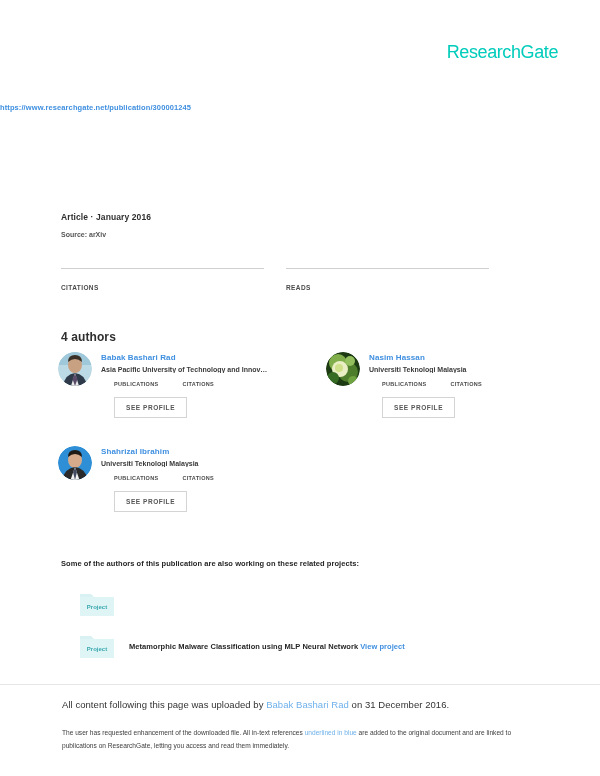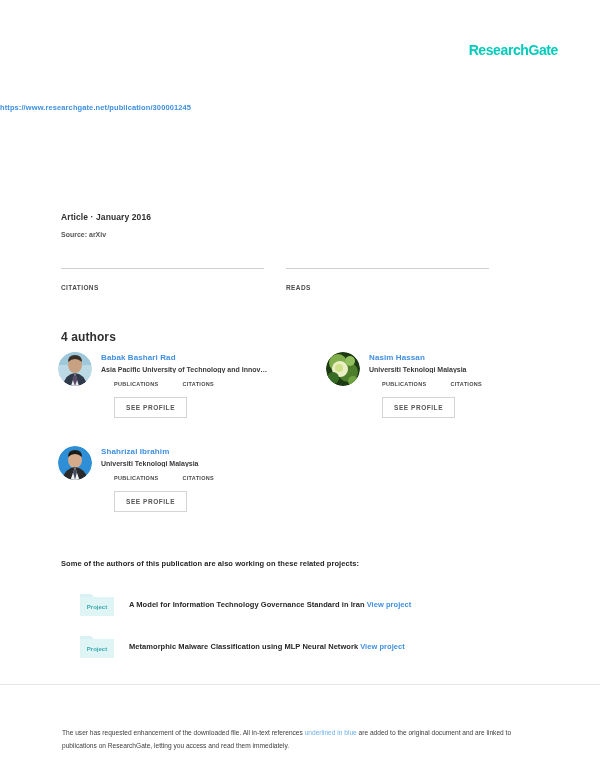--- a/index.html
+++ b/index.html
@@ -21,22 +21,22 @@
     width: 600px;
     height: 776px;
     box-sizing: border-box;
   }
 
   
   .rg-logo {
     position: absolute;
     top: 42px;
     right: 42px;
-    font-size: 14px;
-    font-weight: bold;
+    font-size: 18px;
+    font-weight: normal;
     letter-spacing: -0.4px;
     color: #00ccbb;
     filter: blur(0.35px);
   }
 
   .doi-url {
     position: absolute;
     top: 103px;
     left: 0;
     width: 600px;
@@ -391,40 +391,40 @@
   <div class="projects">
 
     <div class="project-row">
       <div class="proj-icon">
         <svg width="38" height="28" viewBox="0 0 38 28">
           <path d="M2 4 h11 l3 3 h20 v19 h-34z" fill="#d9f1f2"></path>
           <rect x="2" y="7" width="34" height="19" fill="#dff4f4"></rect>
           <text x="19" y="19" font-family="Liberation Sans, sans-serif" font-size="6" fill="#3aa8b0" text-anchor="middle" font-weight="bold">Project</text>
         </svg>
       </div>
-      <div class="proj-text">
-        <span>A Model for Information Technology Governance Standard in Iran</span><span class="proj-link">View project</span>
-      </div>
     </div>
 
     <div class="project-row">
       <div class="proj-icon">
         <svg width="38" height="28" viewBox="0 0 38 28">
           <path d="M2 4 h11 l3 3 h20 v19 h-34z" fill="#d9f1f2"></path>
           <rect x="2" y="7" width="34" height="19" fill="#dff4f4"></rect>
           <text x="19" y="19" font-family="Liberation Sans, sans-serif" font-size="6" fill="#3aa8b0" text-anchor="middle" font-weight="bold">Project</text>
         </svg>
       </div>
       <div class="proj-text">
         <span>Metamorphic Malware Classification using MLP Neural Network</span><span class="proj-link">View project</span>
       </div>
     </div>
 
   </div>
 
   <div class="footer-divider"></div>
 
+  <div class="footer-main">
+    <span>All content following this page was uploaded by </span><span class="lnk">Babak Bashari Rad</span><span> on 31 December 2016.</span>
+  </div>
 
   <div class="footer-note">
     <span>The user has requested enhancement of the downloaded file. All in-text references </span><span class="lnk">underlined in blue</span><span> are added to the original document and are linked to publications on ResearchGate, letting you access and read them immediately.</span>
   </div>
 
 </div>
 
 </body></html>

